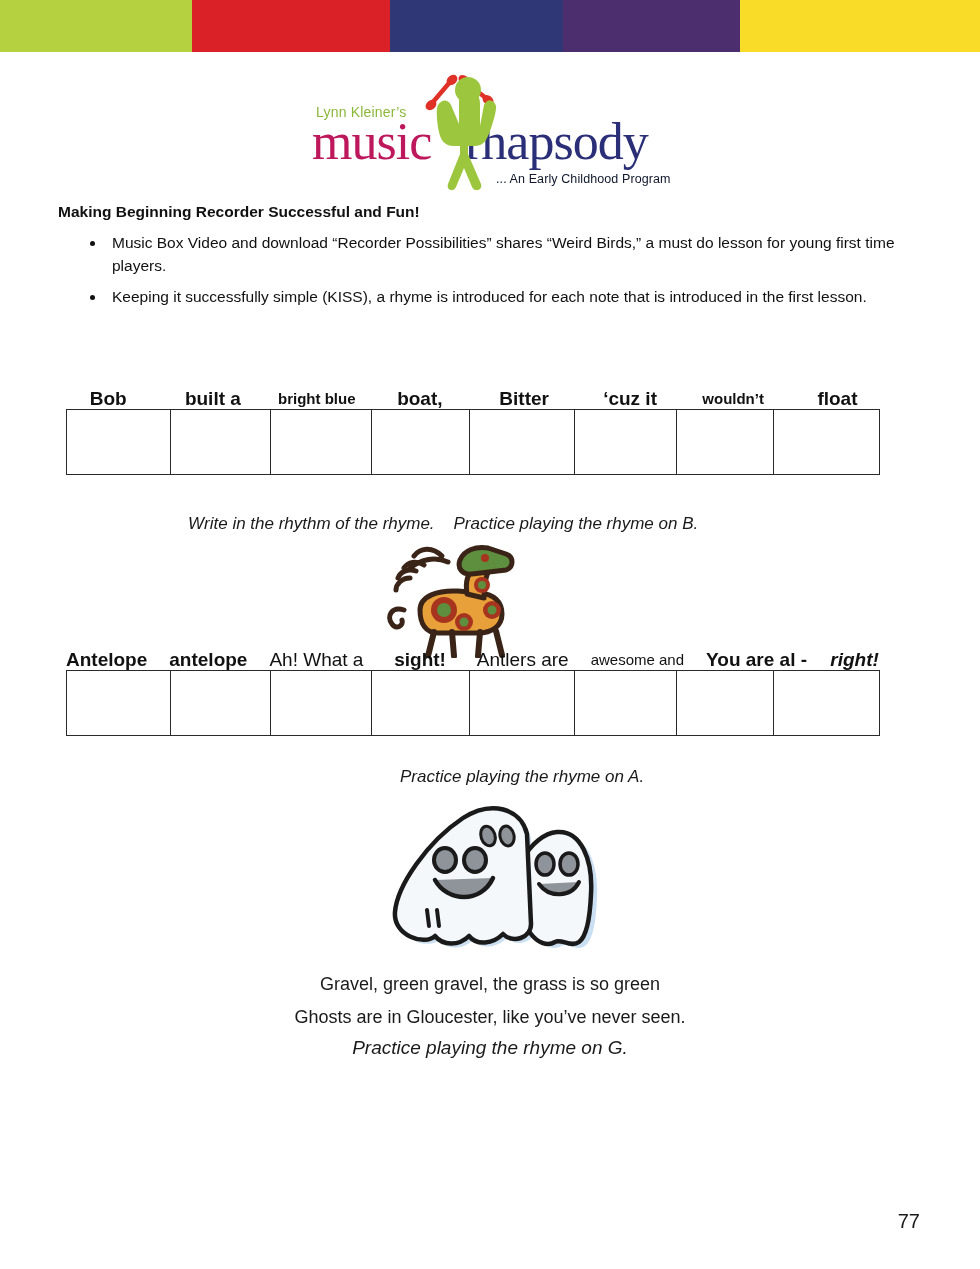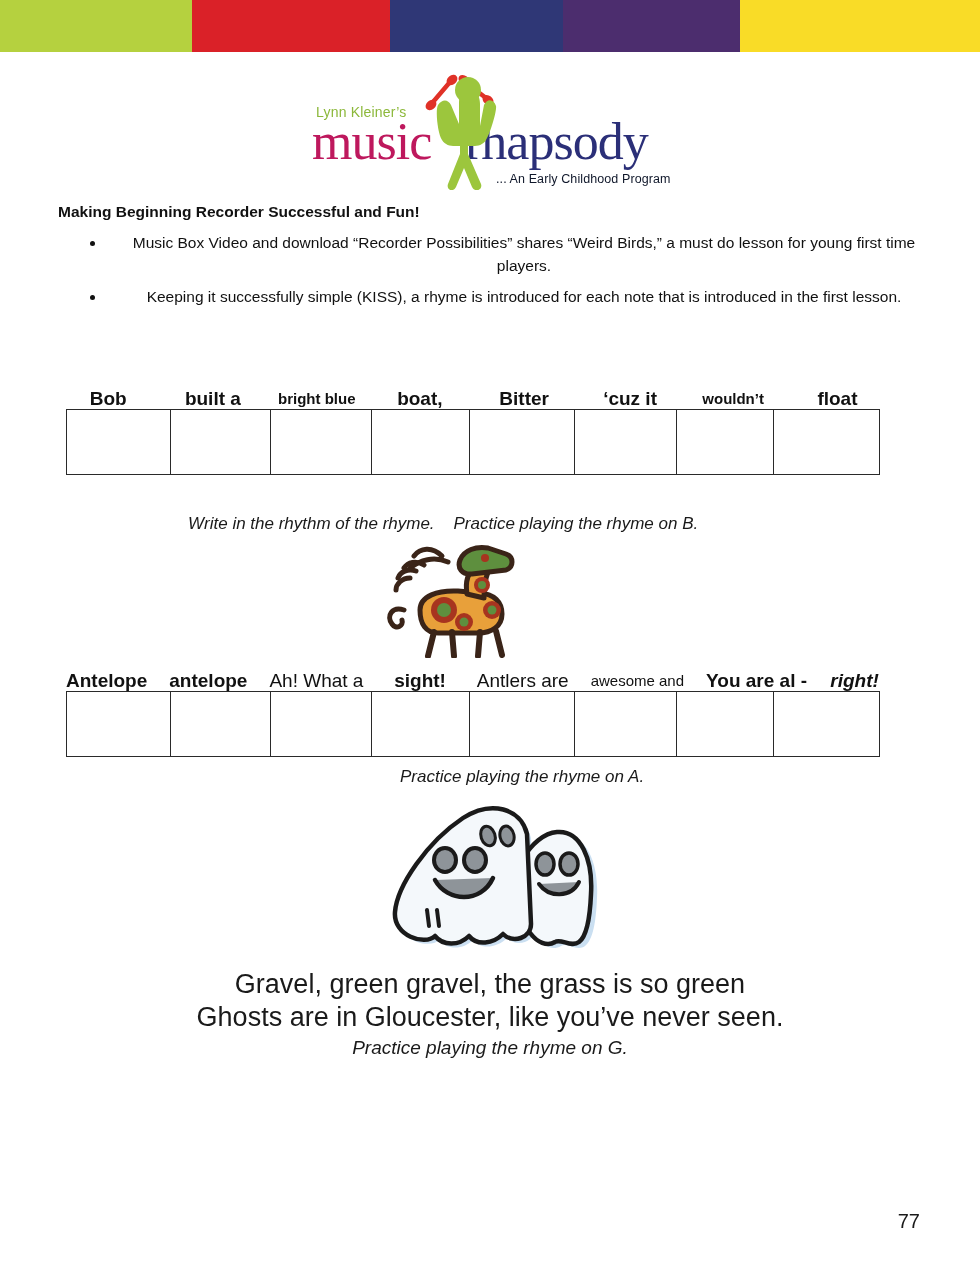--- a/index.html
+++ b/index.html
@@ -86,21 +86,20 @@
     position: absolute;
     left: 80px;
     top: 231px;
     width: 830px;
   }
   #bullets li {
     font-size: 15.5px;
     line-height: 23px;
     margin-bottom: 8px;
     padding-left: 6px;
-    text-align: center;
   }
   #bullets { padding-left: 26px; margin: 0; }
 
   
   .rhyme-block { position: absolute; left: 66px; width: 814px; }
   .rhyme-head {
     display: flex;
     align-items: flex-end;
     height: 26px;
     gap: 22px;
@@ -141,21 +140,21 @@
 
   
   #gravel {
     position: absolute;
     left: 0;
     top: 968px;
     width: 980px;
     text-align: center;
   }
   #gravel .line {
-    font-size: 27px;
+    font-size: 18px;
     line-height: 33px;
     color: #1a1a1a;
   }
   #gravel .sub {
     font-size: 19px;
     font-style: italic;
     margin-top: 3px;
     color: #1a1a1a;
   }
 
@@ -268,21 +267,21 @@
       <circle cx="72" cy="72" r="7" fill="#5e8f3e"></circle>
     <circle cx="92" cy="84" r="9" fill="#a7341f"></circle>
       <circle cx="92" cy="84" r="4.5" fill="#5e8f3e"></circle>
     <circle cx="120" cy="72" r="9" fill="#a7341f"></circle>
       <circle cx="120" cy="72" r="4.5" fill="#5e8f3e"></circle>
     <circle cx="110" cy="47" r="8" fill="#a7341f"></circle>
       <circle cx="110" cy="47" r="4" fill="#5e8f3e"></circle>
   </svg>
 </div>
 
-<div class="rhyme-block" id="rhyme-antelope" style="top:665px;">
+<div class="rhyme-block" id="rhyme-antelope" style="top:644px;">
   <div class="rhyme-head">
     <div class="cell b" style="width:104px">Antelope</div>
     <div class="cell b" style="width:100px">antelope</div>
     <div class="cell r" style="width:102px">Ah! What a</div>
     <div class="cell b" style="width:98px">sight!</div>
     <div class="cell r" style="width:118px">Antlers are</div>
     <div class="cell sm" style="width:110px">awesome and</div>
     <div class="cell b" style="width:110px">You are al -</div>
     <div class="cell bi" style="width:72px">right!</div>
   </div>

